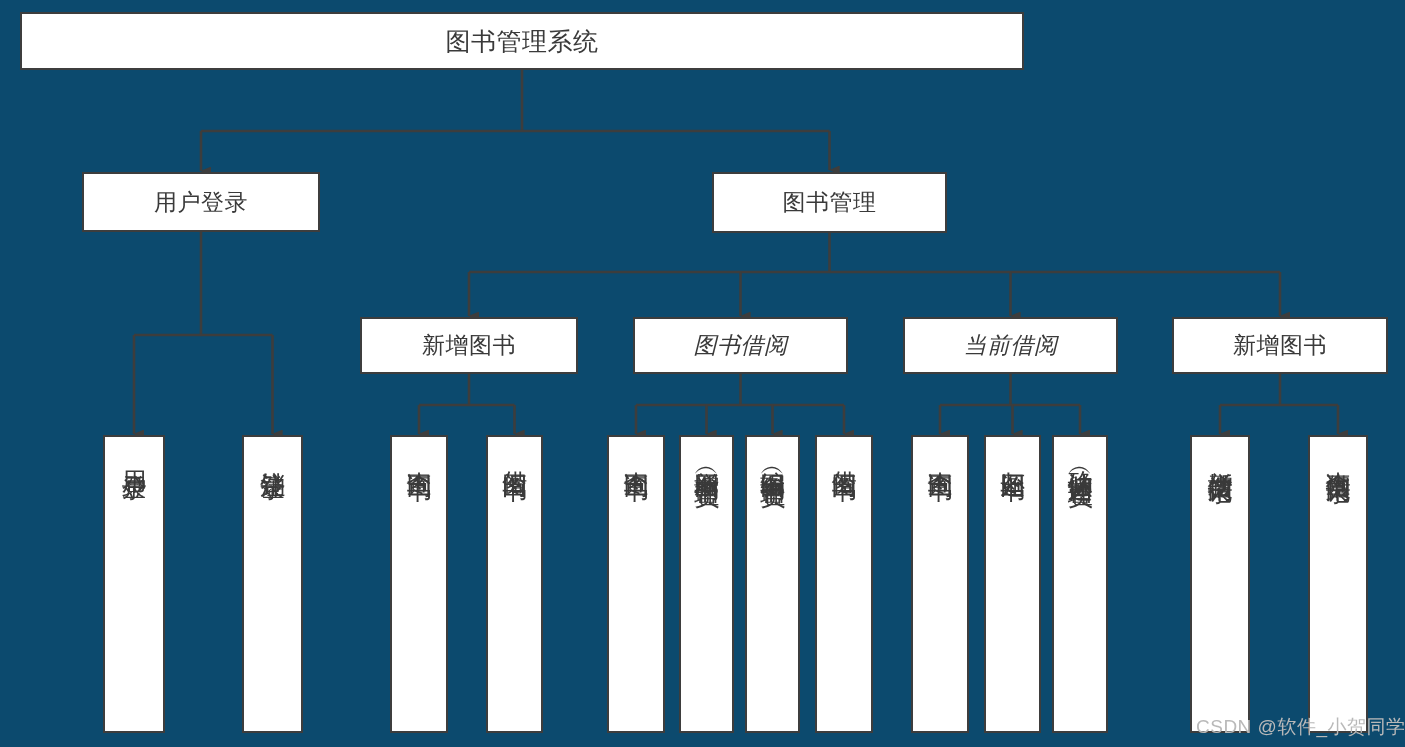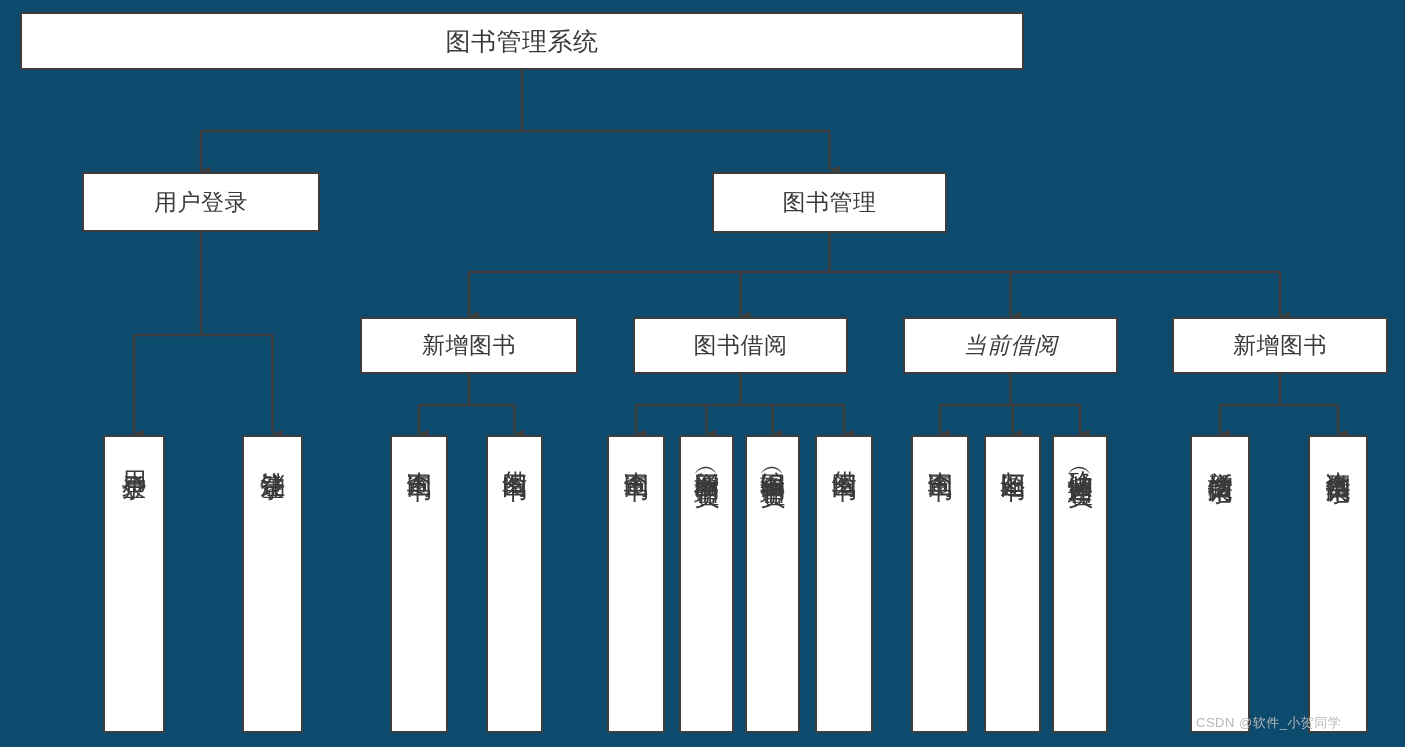--- a/index.html
+++ b/index.html
@@ -41,21 +41,21 @@
     writing-mode:vertical-rl;
     text-orientation:upright;
     font-size:25px;
     line-height:1.10;
     letter-spacing:2px;
   }
 
   .watermark{
     position:absolute;
     color:#b9b9b9;
-    font-size:13px;
+    font-size:19px;
     white-space:nowrap;
     letter-spacing:0.5px;
     pointer-events:none;
   }
 </style>
 </head>
 <body>
 
 <div id="canvas">
   <svg id="wires" aria-hidden="true">
@@ -107,21 +107,21 @@
       </div>
       <div class="node tier2" style="left: 82px; top: 172px; width: 238px; height: 60px;">
         <span class="node-label">用户登录</span>
       </div>
       <div class="node tier2" style="left: 712px; top: 172px; width: 235px; height: 61px; justify-content: center;">
         <span class="node-label">图书管理</span>
       </div>
       <div class="node tier3" style="left: 360px; top: 317px; width: 218px; height: 57px;">
         <span class="node-label">新增图书</span>
       </div>
-      <div class="node tier3" style="left: 633px; top: 317px; width: 215px; height: 57px;">
+      <div class="node tier3" style="left: 633px; top: 317px; width: 215px; height: 57px; font-style: italic;">
         <span class="node-label">图书借阅</span>
       </div>
       <div class="node tier3" style="left: 903px; top: 317px; width: 215px; height: 57px; font-style: italic;">
         <span class="node-label">当前借阅</span>
       </div>
       <div class="node tier3" style="left: 1172px; top: 317px; width: 216px; height: 57px;">
         <span class="node-label">新增图书</span>
       </div>
       <div class="node leaf" style="left: 103px; top: 435px; width: 62px; height: 298px;">
         <span class="node-label">用户登录</span>

